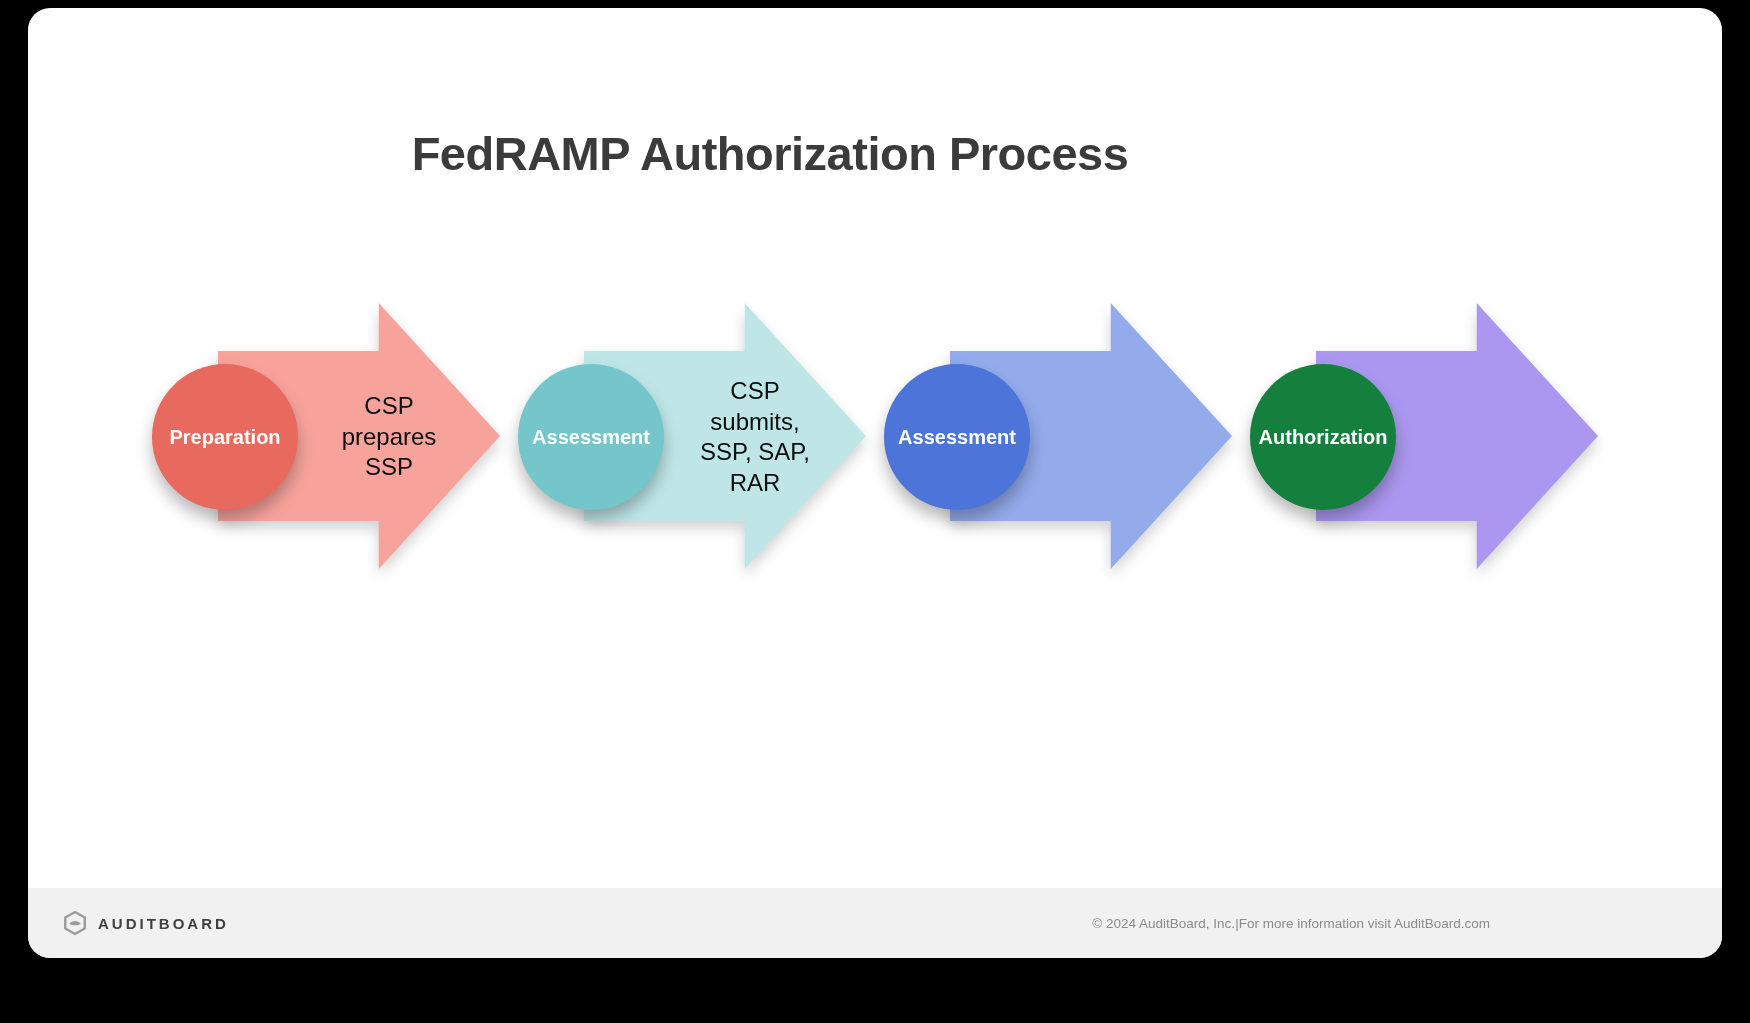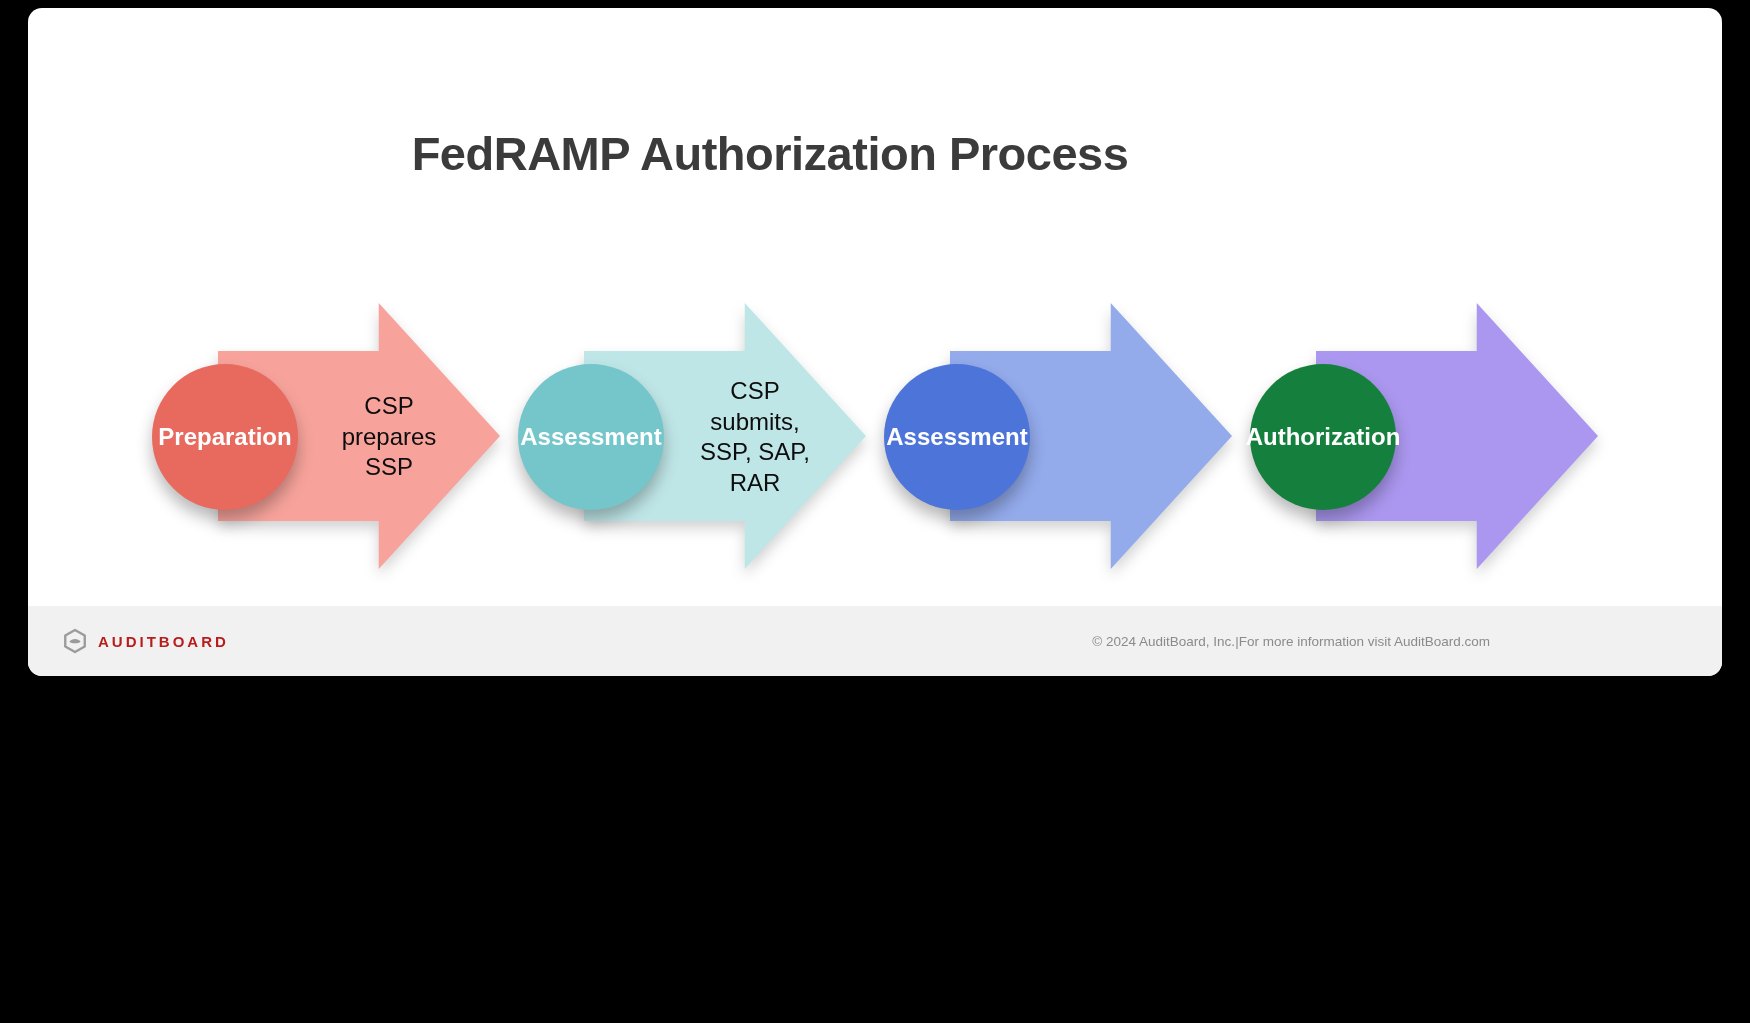--- a/index.html
+++ b/index.html
@@ -5,23 +5,23 @@
   * { margin: 0; padding: 0; box-sizing: border-box; }
   html, body {
     width: 1750px; height: 1023px;
     background: #000;
     font-family: "Liberation Sans", sans-serif;
     overflow: hidden;
   }
   .slide-card {
     position: absolute;
     left: 28px; right: 28px; top: 8px;
-    height: 668px;
+    height: 950px;
     background: #ffffff;
-    border-radius: 14px;
+    border-radius: 22px;
     overflow: hidden;
   }
   .slide-title {
     position: absolute;
     top: 118px; left: 0; right: 0;
     text-align: center;
     transform: translateX(-105px);
     font-size: 47px;
     font-weight: 800;
     letter-spacing: -0.5px;
@@ -56,21 +56,21 @@
     transform: translateY(-50%);
     width: 146px; height: 146px;
     border-radius: 50%;
     display: flex;
     align-items: center;
     justify-content: center;
     box-shadow: 0 10px 16px rgba(0,0,0,0.28);
   }
   .step-circle .circle-label {
     color: #ffffff;
-    font-size: 24px;
+    font-size: 20px;
     font-weight: 700;
     text-align: center;
   }
   .step-desc {
     position: absolute;
     left: 146px; right: 20px;
     top: 50%;
     transform: translateY(-50%);
     text-align: center;
     font-size: 24px;
@@ -87,21 +87,21 @@
   }
   .brand-block {
     position: absolute;
     left: 34px; top: 50%;
     transform: translateY(-50%);
     display: flex;
     align-items: center;
     gap: 10px;
   }
   .brand-name {
-    color: #b91c1c;
+    color: #404040;
     font-size: 15px;
     font-weight: 700;
     letter-spacing: 3px;
   }
   .footer-right {
     position: absolute;
     right: 232px; top: 50%;
     transform: translateY(-50%);
     display: flex;
     align-items: center;

